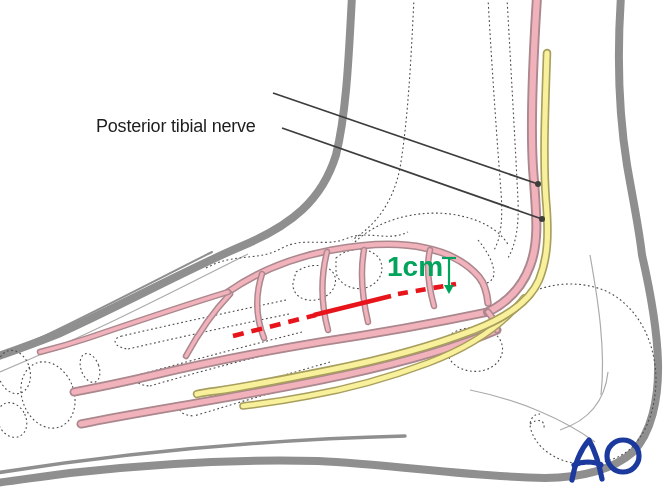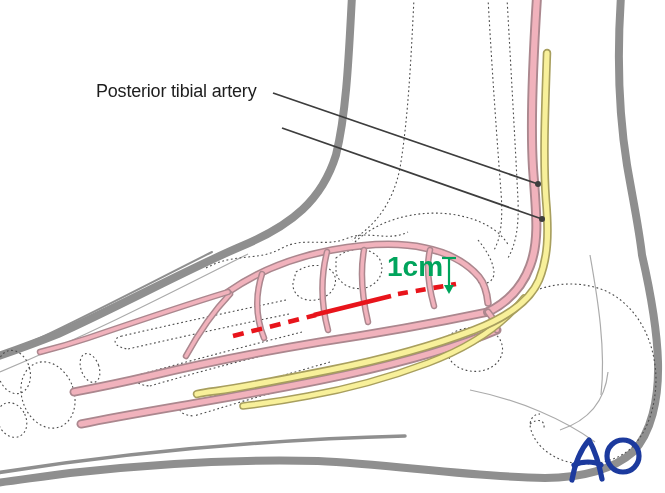--- a/index.html
+++ b/index.html
@@ -160,15 +160,15 @@
       <circle class="leaderdot" cx="542" cy="219" r="3"></circle>
     </g>
 
     <g role="img" aria-label="AO">
       <path class="logo" d="M572,480 C575,463 581,449 589,440 C594,449 599,463 602,479"></path>
       <path class="logo" d="M574,465 C582,461 594,461 601,465"></path>
       <circle class="logo" cx="623" cy="456" r="16"></circle>
     </g>
   </svg>
 
-  <div class="label" id="label-artery">Posterior tibial artery</div>
+  <div class="label" id="label-nerve">Posterior tibial nerve</div>
   <div class="measure">1cm</div>
 </div>
 
 </body></html>

